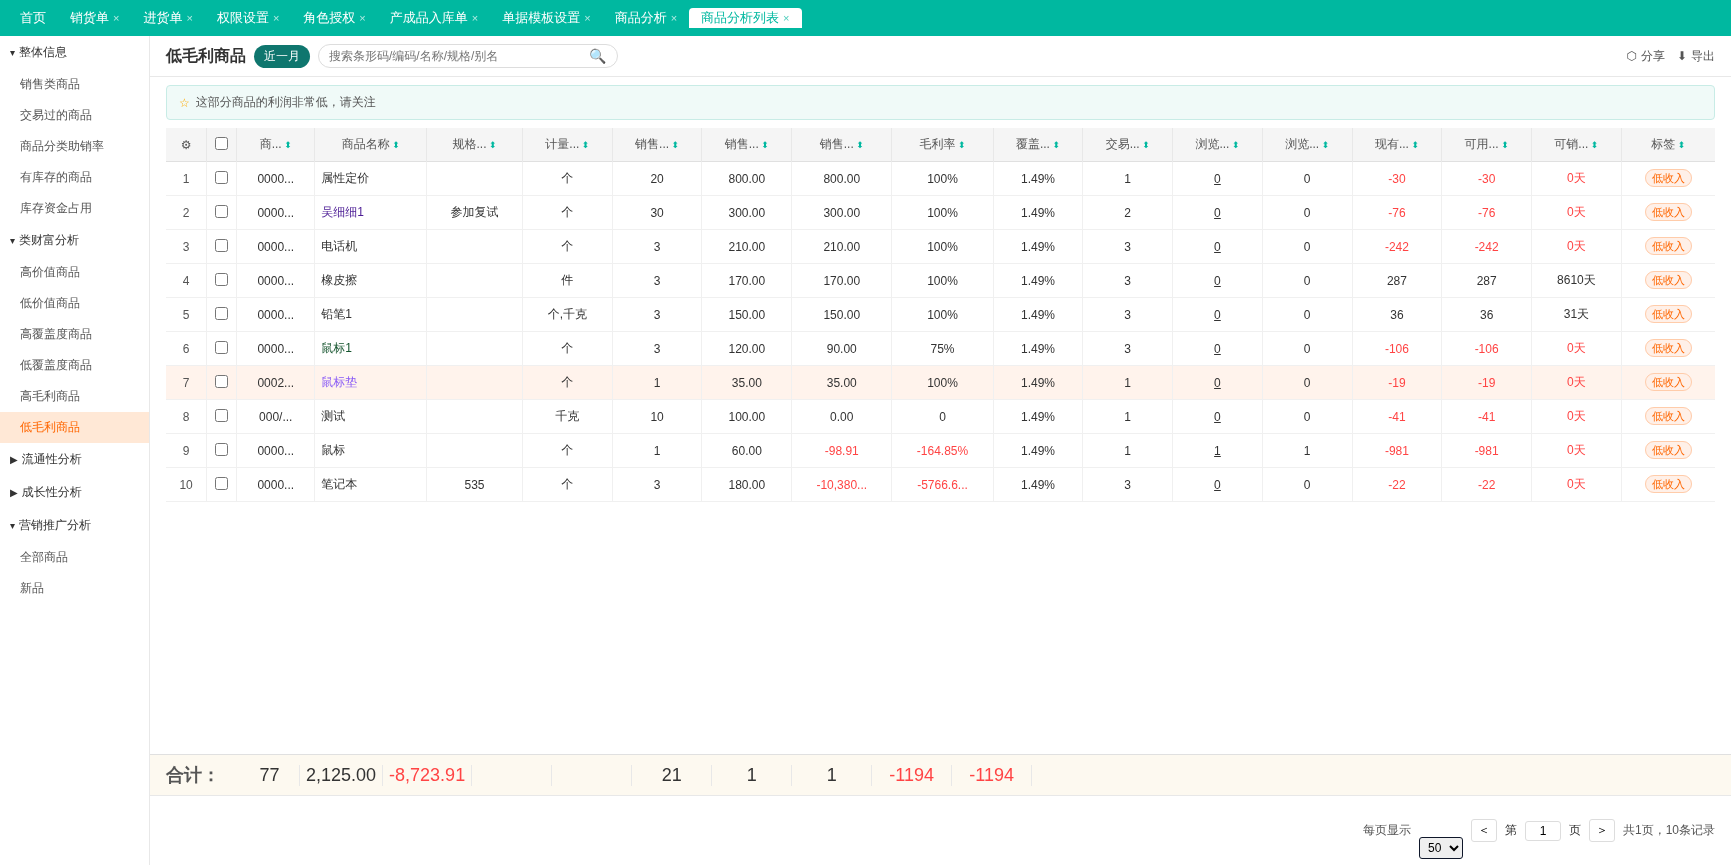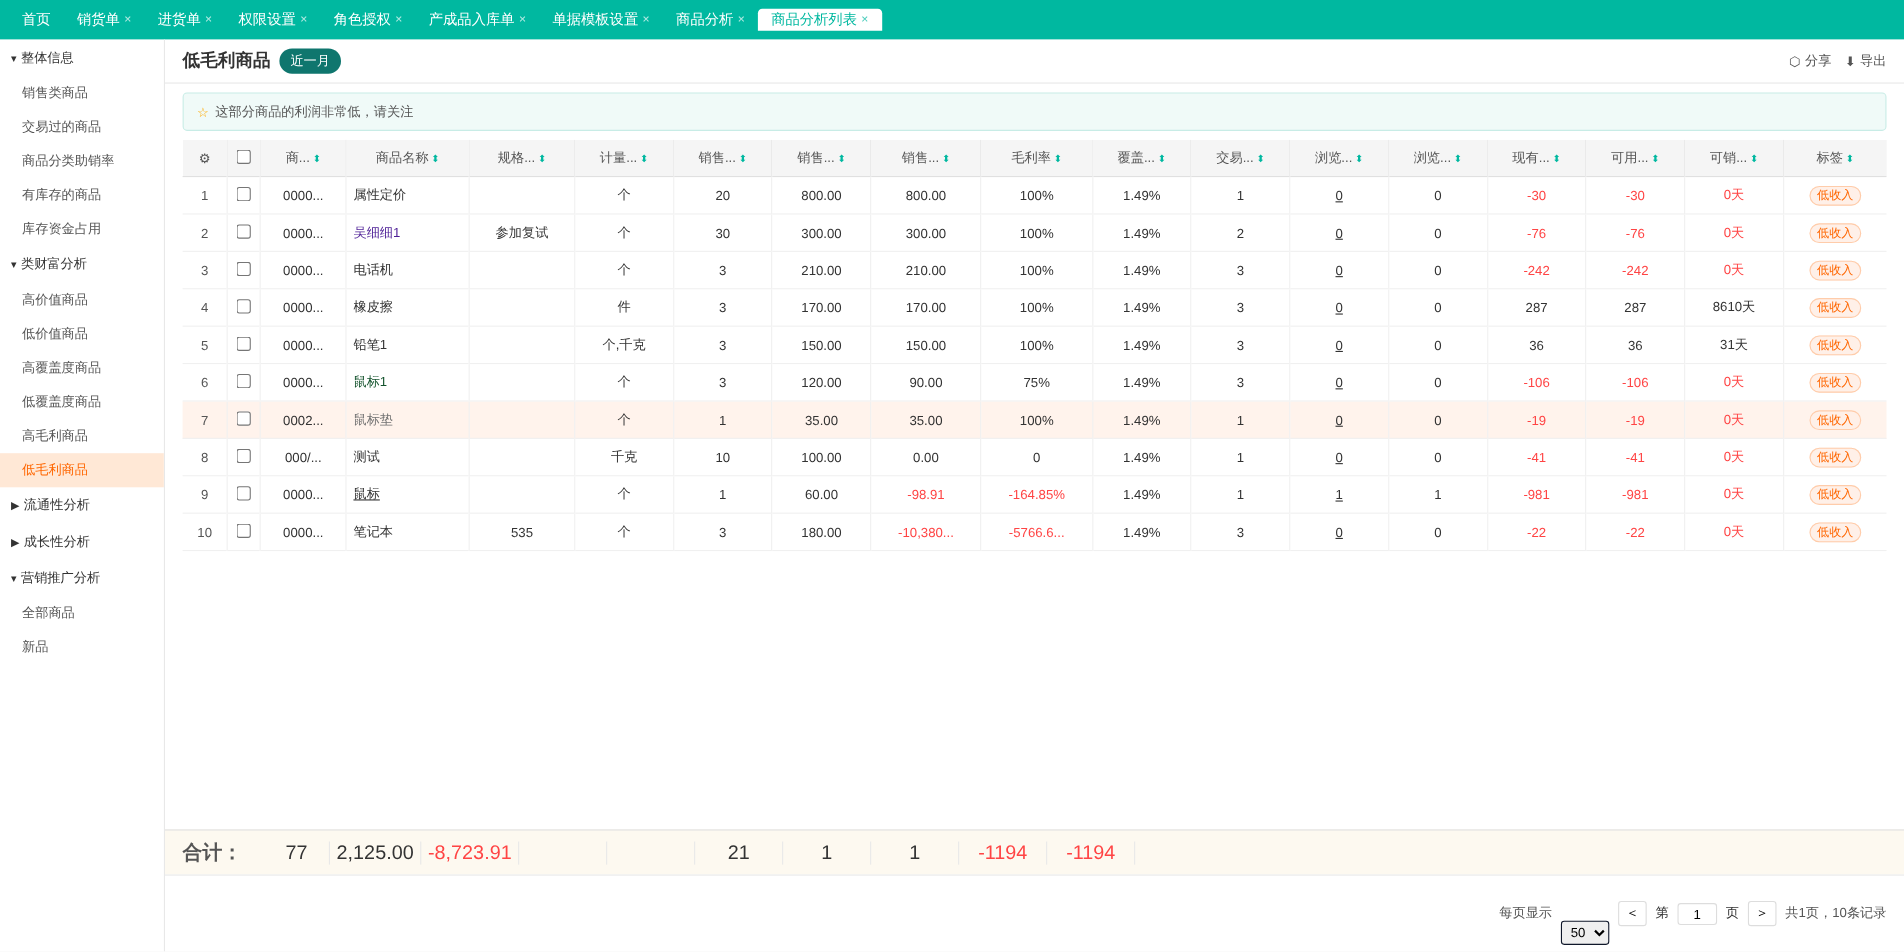--- a/index.html
+++ b/index.html
@@ -358,20 +358,24 @@
     <div class="sidebar-item">
       <span>新品</span>
     </div>
   </aside>
 
   <div class="main-content">
 
     <div class="page-header">
       <span class="page-title">低毛利商品</span>
       <button class="time-filter-btn">近一月</button>
+      <div class="search-box">
+        <input type="text" placeholder="搜索条形码/编码/名称/规格/别名" style="">
+        <span class="search-icon">🔍</span>
+      </div>
       <div class="header-actions">
         <div class="action-btn">
           <span>⬡</span>
           <span>分享</span>
         </div>
         <div class="action-btn">
           <span>⬇</span>
           <span>导出</span>
         </div>
       </div>
@@ -538,21 +542,21 @@
       <td class="negative">-106</td>
       <td class="red-days">0天</td>
       <td><span class="tag-badge">低收入</span></td>
     </tr>
             <tr class="highlighted">
       <td class="row-num">7</td>
       <td class="checkbox-col">
         <input type="checkbox" style="">
       </td>
       <td>0002...</td>
-      <td style="text-align:left; cursor:pointer; color:#737373;">鼠标垫</td>
+      <td style="text-align:left; cursor:pointer; color:#8b5cf6;">鼠标垫</td>
       <td></td>
       <td>个</td>
       <td>1</td>
       <td>35.00</td>
       <td class="">35.00</td>
       <td class="">100%</td>
       <td>1.49%</td>
       <td>1</td>
       <td><span class="underline-link">0</span></td>
       <td>0</td>
@@ -582,21 +586,21 @@
       <td class="negative">-41</td>
       <td class="red-days">0天</td>
       <td><span class="tag-badge">低收入</span></td>
     </tr>
             <tr>
       <td class="row-num">9</td>
       <td class="checkbox-col">
         <input type="checkbox" style="">
       </td>
       <td>0000...</td>
-      <td style="text-align:left; cursor:pointer; color:#333;text-decoration:underline;">鼠标</td>
+      <td style="text-align:left; cursor:pointer; color:#333;">鼠标</td>
       <td></td>
       <td>个</td>
       <td>1</td>
       <td>60.00</td>
       <td class="negative">-98.91</td>
       <td class="negative">-164.85%</td>
       <td>1.49%</td>
       <td>1</td>
       <td><span class="underline-link">1</span></td>
       <td>1</td>

